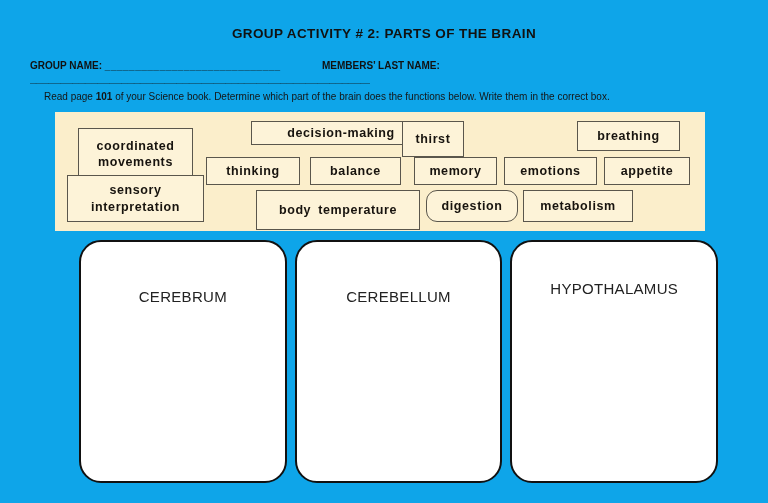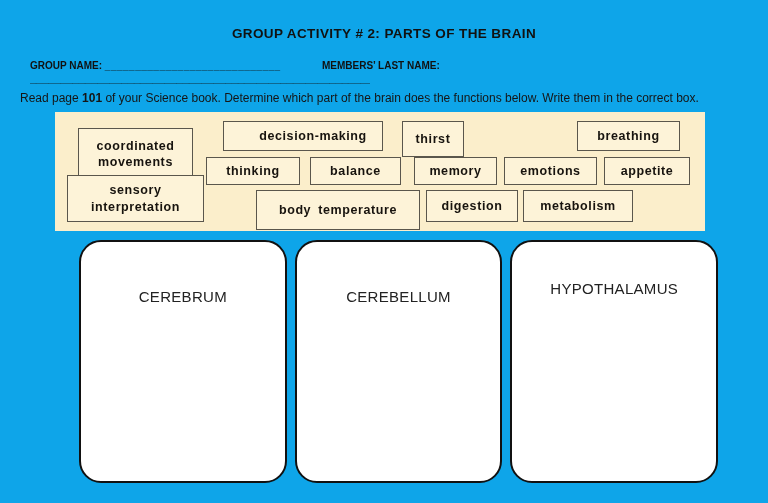--- a/index.html
+++ b/index.html
@@ -42,22 +42,22 @@
     position: absolute;
     top: 72px; left: 30px;
     font-size: 11px;
     font-weight: bold;
     white-space: nowrap;
     overflow: hidden;
     max-width: 340px;
   }
   .instruction {
     position: absolute;
-    top: 91px; left: 20px; right: 20px;
-    font-size: 12px;
+    top: 91px; left: 44px; right: 20px;
+    font-size: 10px;
     color: #151515;
     white-space: nowrap;
   }
   .instruction b { font-weight: bold; }
   .banner {
     position: absolute;
     left: 55px; top: 112px;
     width: 650px; height: 119px;
     background: var(--banner-bg);
   }
@@ -71,32 +71,32 @@
     text-align: center;
     font-weight: bold;
     font-size: 12.5px;
     letter-spacing: 0.6px;
     word-spacing: 3px;
     line-height: 1.3;
     color: #17130e;
   }
   
   .t0  { left: 23px;  top: 16px;  width: 115px; height: 52px; }
-  .t1  { left: 168px; top: 9px;  width: 160px; height: 30px; padding-left: 20px; }
+  .t1  { left: 196px; top: 9px;  width: 160px; height: 24px; padding-left: 20px; }
   .t2  { left: 347px; top: 9px;  width: 62px;  height: 36px; }
   .t3  { left: 416px; top: 9px;  width: 97px;  height: 30px; }
   .t4  { left: 522px; top: 9px;  width: 103px; height: 30px; }
   .t5  { left: 151px; top: 45px; width: 94px;  height: 28px; }
   .t6  { left: 255px; top: 45px; width: 91px;  height: 28px; }
   .t7  { left: 359px; top: 45px; width: 83px;  height: 28px; }
   .t8  { left: 449px; top: 45px; width: 93px;  height: 28px; }
   .t9  { left: 549px; top: 45px; width: 86px;  height: 28px; }
   .t10 { left: 12px;  top: 63px; width: 137px; height: 47px; }
   .t11 { left: 201px; top: 78px; width: 164px; height: 40px; }
-  .t12 { left: 371px; top: 78px; width: 92px;  height: 32px; }
+  .t12 { left: 371px; top: 78px; width: 92px;  height: 32px; border-radius: 11px; }
   .t13 { left: 468px; top: 78px; width: 110px; height: 32px; }
 
   .boxes-row {
     position: absolute;
     left: 40px; top: 240px;
     width: 678px; height: 243px;
     display: flex;
     gap: 8px;
     padding-left: 39px;
   }

